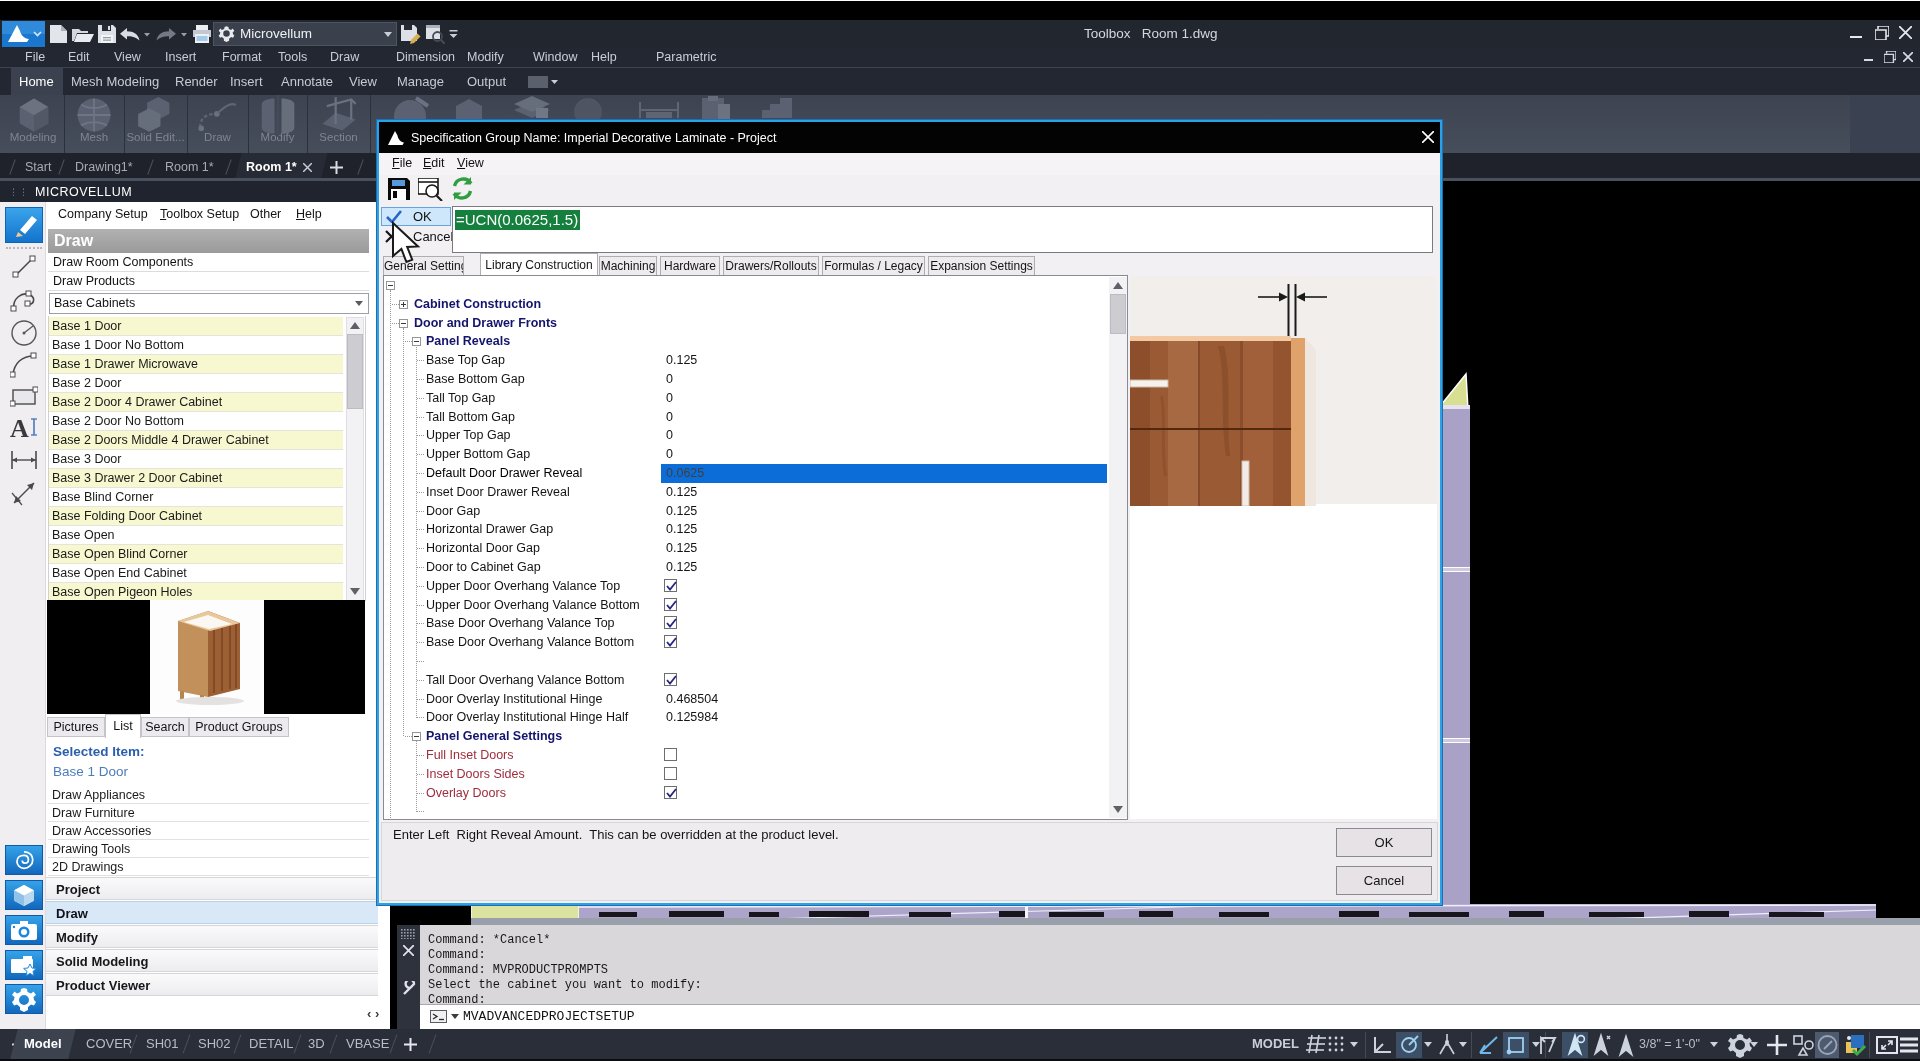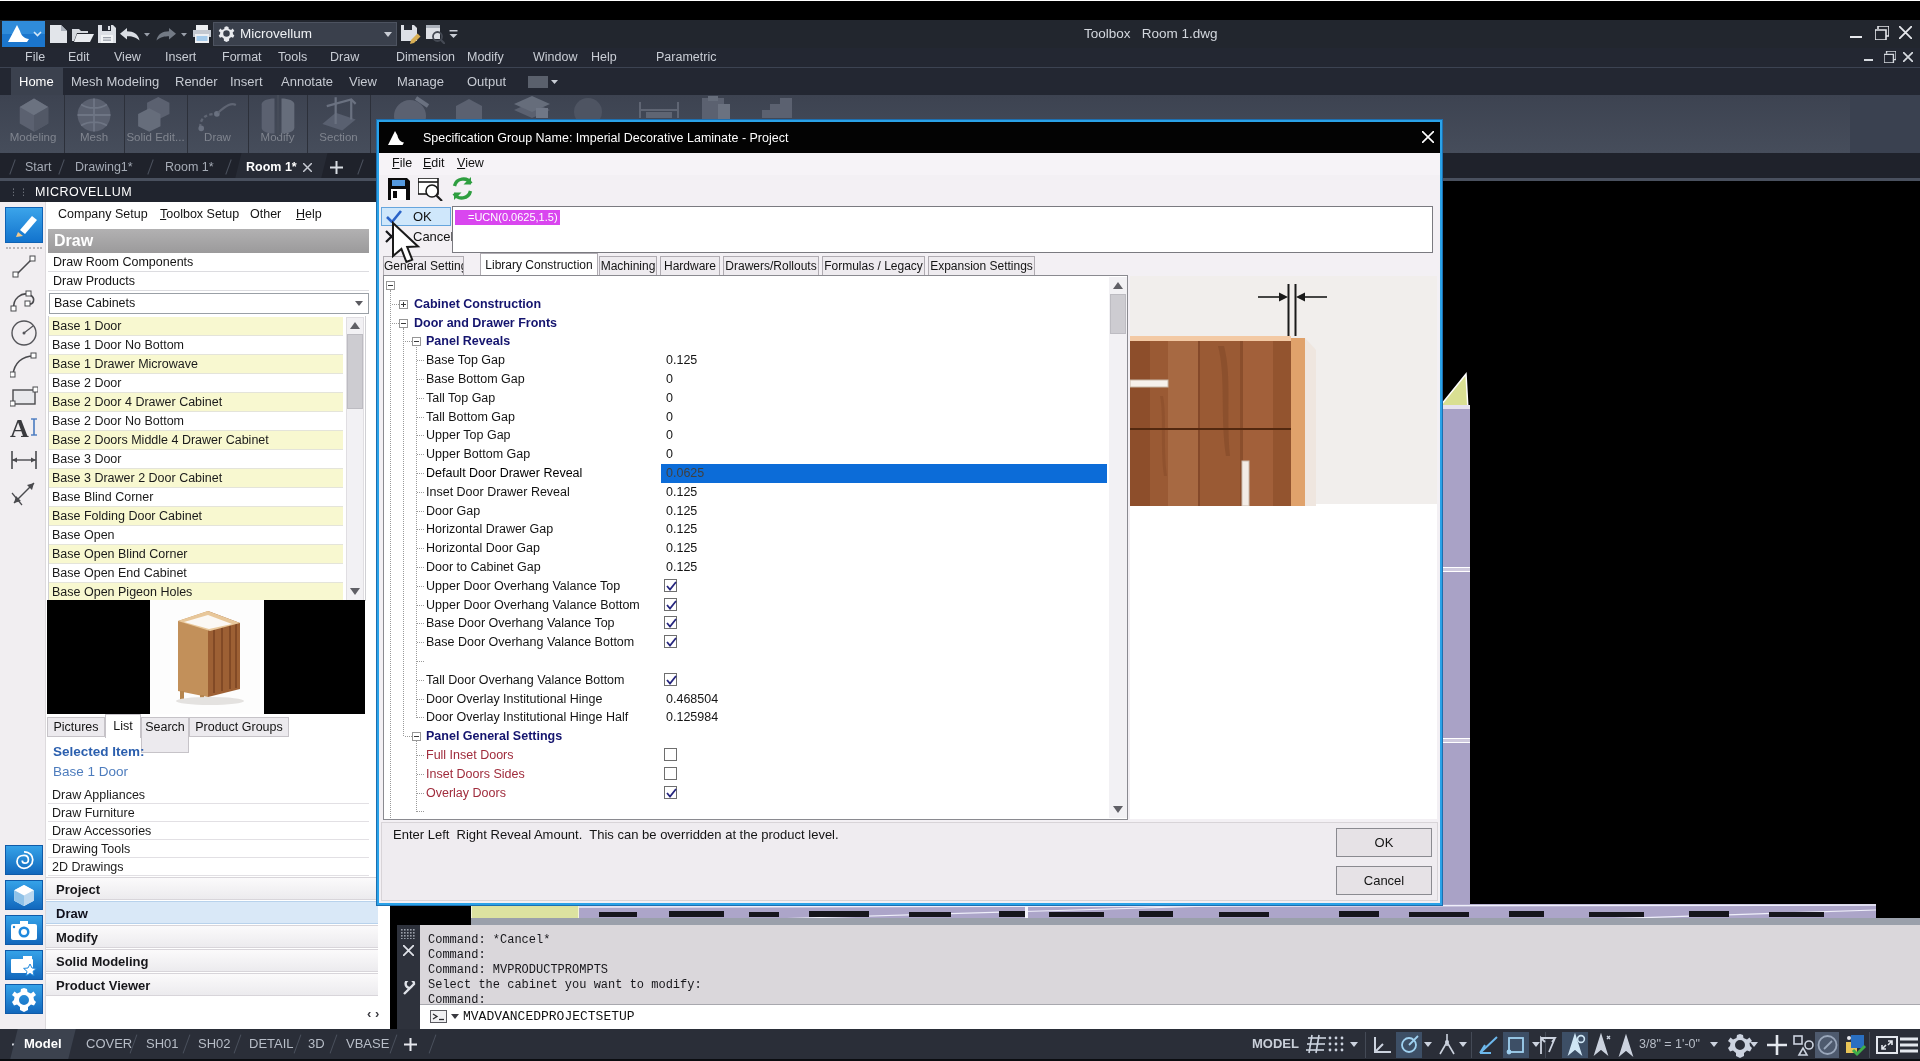--- a/index.html
+++ b/index.html
@@ -458,21 +458,21 @@
         <line x1="66" y1="14" x2="66" y2="79"></line>
       </g>
     <path d="M8 12 L38 2 L70 14 L40 22 Z" fill="#e8c79a"></path>
     <path d="M14 13 L38 6 L62 15 L39 20 Z" fill="#fbf8f4"></path>
     <path d="M10 82 L14 82 L14 92 L10 92 Z M30 86 L34 86 L34 94 L30 94 Z" fill="#b5854e"></path>
     <ellipse cx="40" cy="92" rx="34" ry="4" fill="#e4e2e0"></ellipse>
   </svg>
 
   <div class="ab" style="left:47px;top:536px;width:58px;height:20px;border:1px solid #c6c3c8;background:#eceaee;font-size:12.5px;text-align:center;line-height:19px;color:#141414">Pictures</div>
   <div class="ab" style="left:105px;top:533px;width:36px;height:24px;border:1px solid #c6c3c8;border-bottom:none;background:#fff;font-size:12.5px;text-align:center;line-height:23px;color:#141414">List</div>
-  <div class="ab" style="left:141px;top:536px;width:48px;height:36px;border:1px solid #c6c3c8;background:#eceaee;font-size:12.5px;text-align:center;line-height:19px;color:#141414">Search</div>
+  <div class="ab" style="left:141px;top:536px;width:48px;height:20px;border:1px solid #c6c3c8;background:#eceaee;font-size:12.5px;text-align:center;line-height:19px;color:#141414">Search</div>
   <div class="ab" style="left:189px;top:536px;width:100px;height:20px;border:1px solid #c6c3c8;background:#eceaee;font-size:12.5px;text-align:center;line-height:19px;color:#141414">Product Groups</div>
 
   <div class="ab" style="left:53px;top:563px;font-size:13.5px;font-weight:bold;color:#2b5fae">Selected Item:</div>
   <div class="ab" style="left:53px;top:583px;font-size:13.5px;color:#4d7cbd">Base 1 Door</div>
 
   <div class="prow" style="top:605px">Draw Appliances</div>
   <div class="prow" style="top:623px">Draw Furniture</div>
   <div class="prow" style="top:641px">Draw Accessories</div>
   <div class="prow" style="top:659px">Drawing Tools</div>
   <div class="prow" style="top:677px">2D Drawings</div>
@@ -485,21 +485,21 @@
 
   <div class="ab" style="left:367px;top:825px;font-size:13px;color:#3a3a40;font-weight:bold">‹ ›</div>
 </div>
 
 <div id="dlg" class="ab">
 
   <div id="dlgtitle" class="ab flex">
     <svg style="margin-left:8px" width="18" height="16" viewBox="0 0 18 16">
         <path d="M1 15 L8 1 L10.5 5.5 C11 9 13.5 12 17 12.5 L15.5 15 Z" fill="#fff"></path>
       </svg>
-    <span style="margin-left:18px">Specification Group Name: Imperial Decorative Laminate - Project</span>
+    <span style="margin-left:6px">Specification Group Name: Imperial Decorative Laminate - Project</span>
   </div>
   <svg class="ab" style="left:1043px;top:9px" width="12" height="12">
       <path d="M0 0 L12 12 M12 0 L0 12" stroke="#fff" stroke-width="1.6"></path>
     </svg>
 
   <div id="dlgmenu" class="ab">
     <span class="ab" style="left:13px;top:3px"><span class="u">F</span>ile</span>
     <span class="ab" style="left:44px;top:3px"><span class="u">E</span>dit</span>
     <span class="ab" style="left:78px;top:3px"><span class="u">V</span>iew</span>
   </div>
@@ -526,21 +526,21 @@
   <div class="ab" style="left:2px;top:85px;width:70px;height:19px;background:#cfe7fb;border:1px solid #66a5dd"></div>
   <svg class="ab" style="left:7px;top:88px" width="16" height="13">
       <path d="M1 7 L6 12 L15 1" fill="none" stroke="#2a63c8" stroke-width="2.6"></path>
     </svg>
   <div class="ab" style="left:34px;top:87px;font-size:13px;color:#111">OK</div>
   <svg class="ab" style="left:6px;top:108px" width="13" height="13">
       <path d="M1 1 L12 12 M12 1 L1 12" stroke="#16161a" stroke-width="2.2"></path>
     </svg>
   <div class="ab" style="left:34px;top:107px;font-size:13px;color:#111">Cancel</div>
   <div class="ab" style="left:73px;top:84px;width:981px;height:47px;background:#fff;border:1px solid #7a7a80"></div>
-  <div class="ab" style="left:76px;top:88px;font-size:11px;background:#d946ef;color:#fff;padding:1px 2px 2px 13px">=UCN(0.0625,1.5)</div>
+  <div class="ab" style="left:76px;top:88px;font-size:15px;background:#15803d;color:#fff;padding:1px 2px 2px 1px">=UCN(0.0625,1.5)</div>
 
   <div class="dtab" style="left:4px;width:81px">General Settings</div>
   <div class="dtab" style="left:101px;top:131px;height:25px;width:118px;background:#fff;border-bottom:none;font-size:12px;line-height:22px">Library Construction</div>
   <div class="dtab" style="left:220px;width:58px">Machining</div>
   <div class="dtab" style="left:281px;width:60px">Hardware</div>
   <div class="dtab" style="left:344px;width:96px">Drawers/Rollouts</div>
   <div class="dtab" style="left:443px;width:103px">Formulas / Legacy</div>
   <div class="dtab" style="left:549px;width:107px">Expansion Settings</div>
 
   <div id="tree" class="ab">

